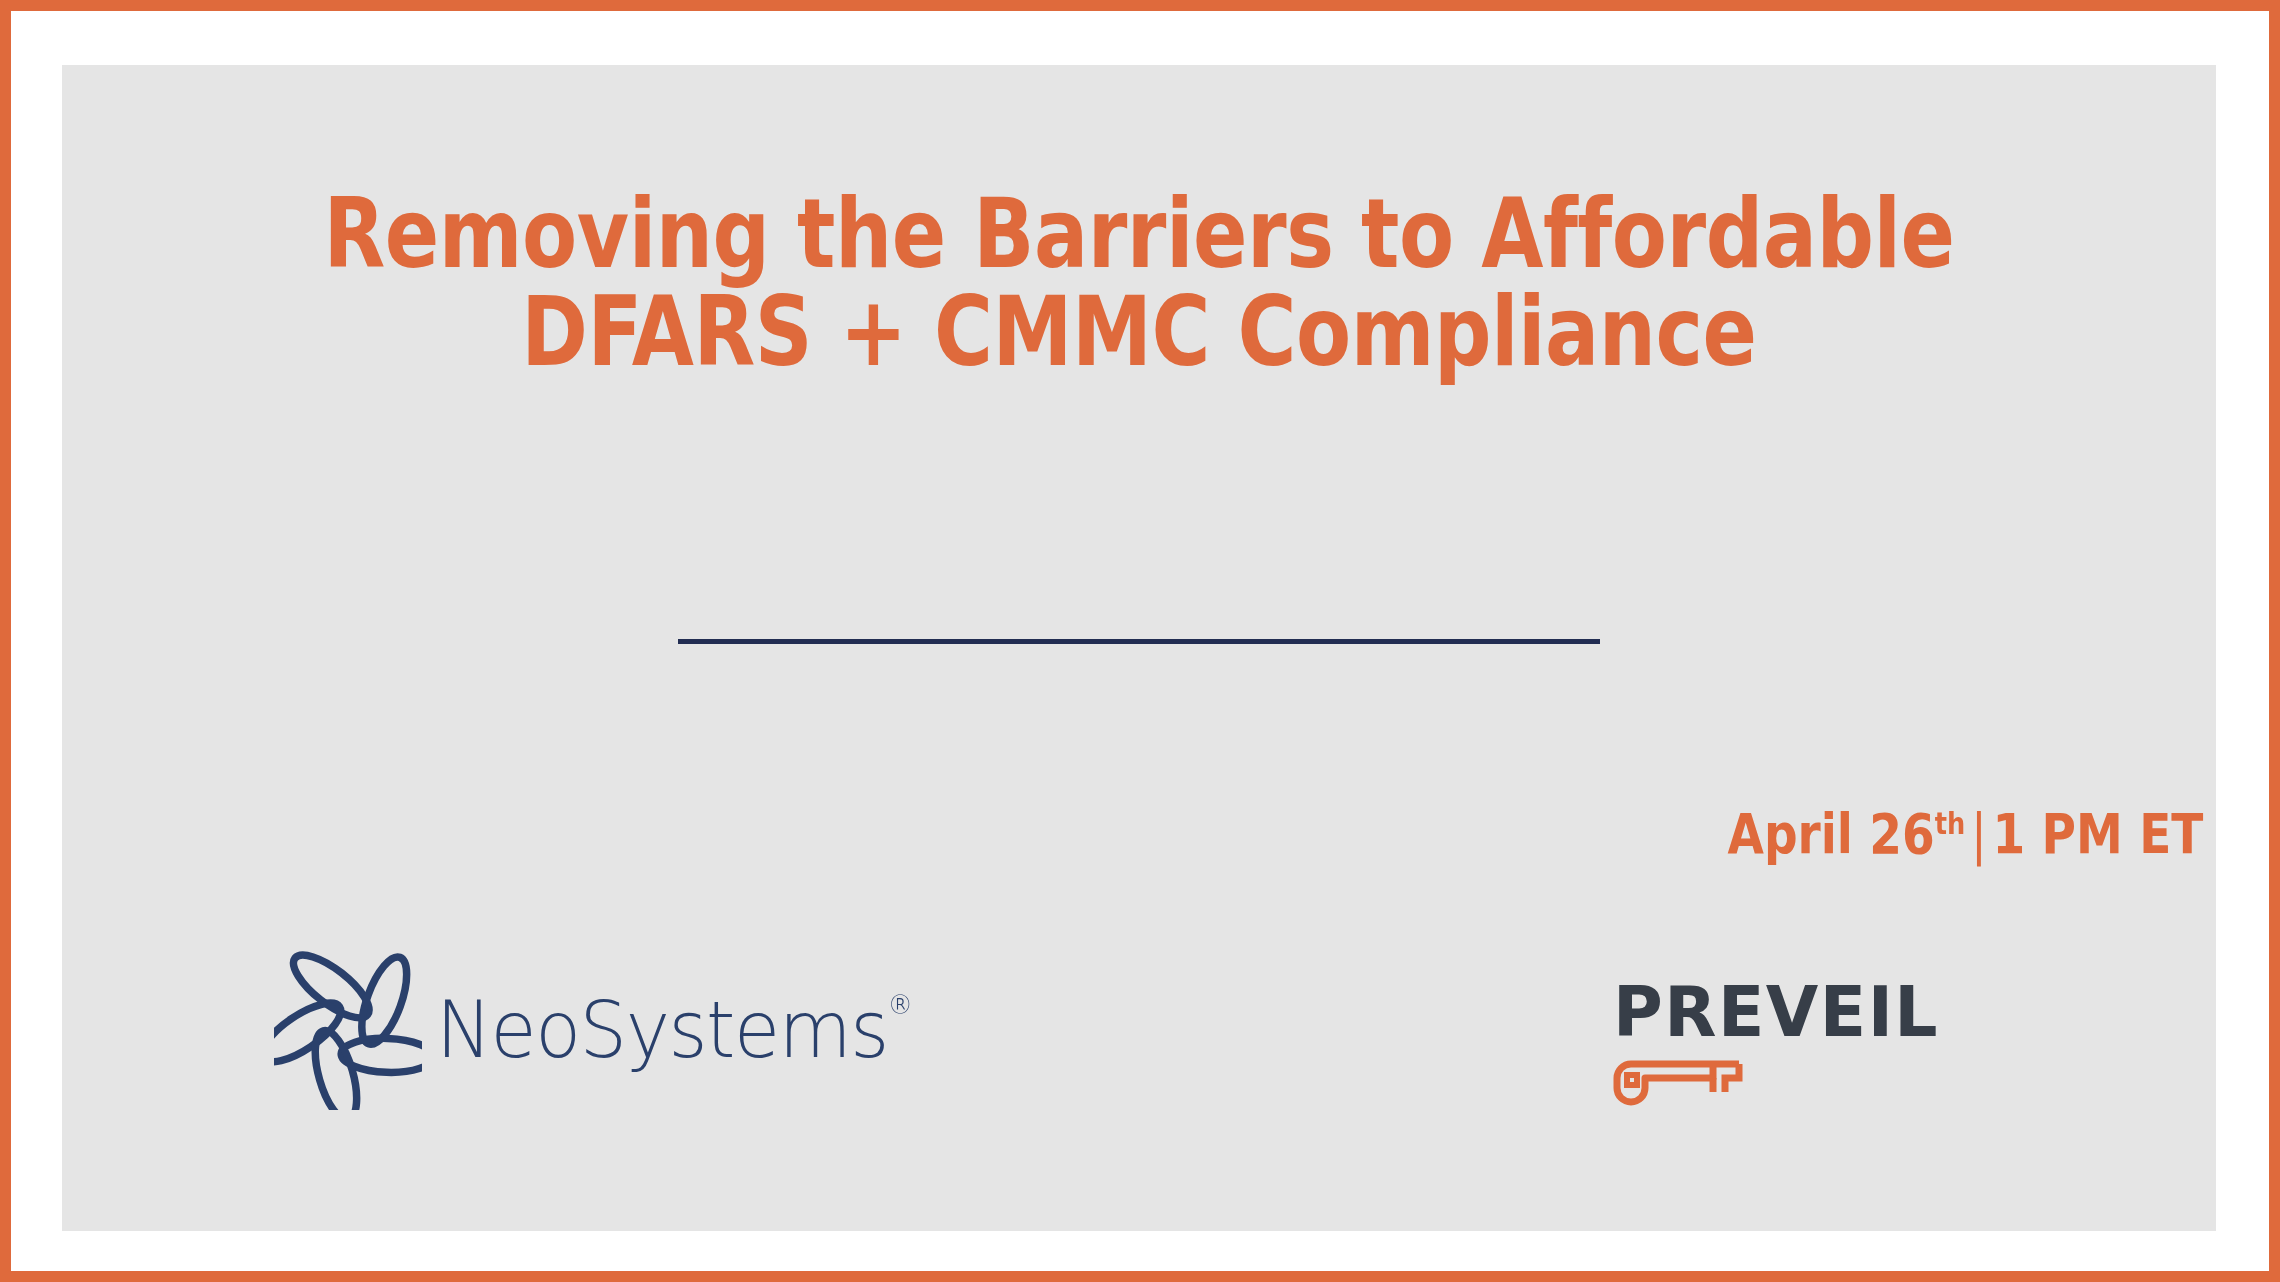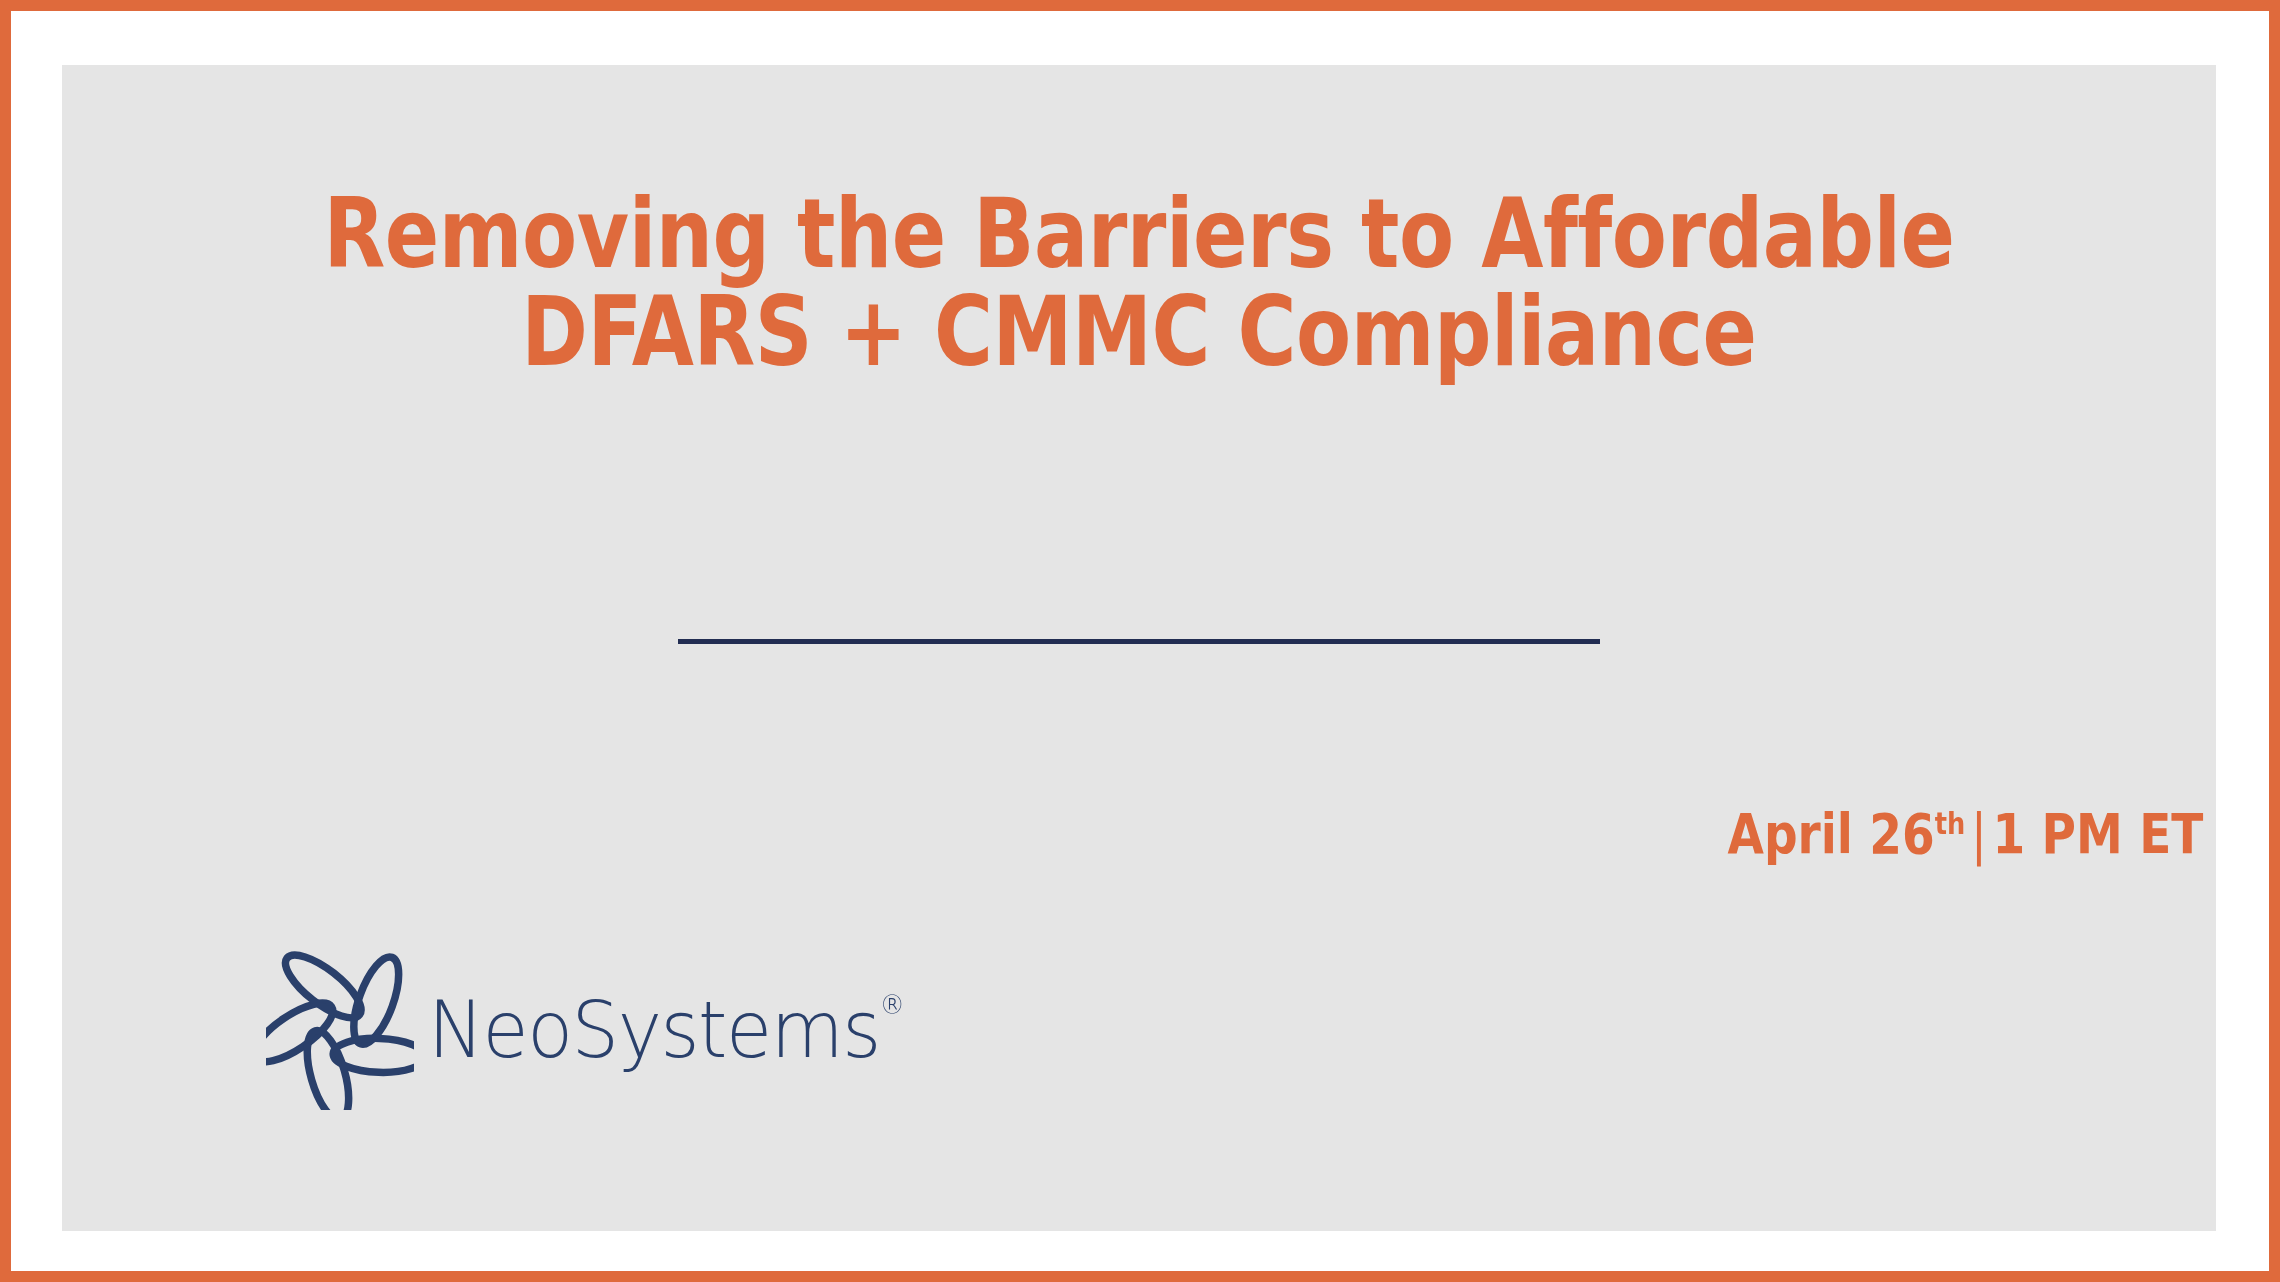--- a/index.html
+++ b/index.html
@@ -104,21 +104,21 @@
     position: absolute;
     left: 0;
     top: 865px;
     width: 2154px;
     height: 230px;
   }
 
   
   #neosystems-logo {
     position: absolute;
-    left: 204px;
+    left: 212px;
     top: 20px;
     display: flex;
     align-items: center;
   }
   #neo-mark {
     width: 148px;
     height: 160px;
     flex: 0 0 auto;
   }
   #neo-wordmark {
@@ -200,17 +200,30 @@
             <ellipse cx="74" cy="80" rx="46" ry="17" transform="rotate(182 74 80) translate(-40 -24)"></ellipse>
             <ellipse cx="74" cy="80" rx="46" ry="17" transform="rotate(254 74 80) translate(-40 -24)"></ellipse>
           </g>
         </svg>
         <div id="neo-wordmark">
           <span>NeoSystems</span>
           <span id="neo-reg">®</span>
         </div>
       </div>
 
+      <div id="preveil-logo">
+        <div id="preveil-wordmark">PREVEIL</div>
+        <svg id="preveil-key" viewBox="0 0 130 50">
+          <g fill="none" stroke="#df6a3c" stroke-width="7">
+
+            <path d="M30 8 H126" stroke-linecap="butt"></path>
+            <path d="M126 8 V22 H112 V36" stroke-linecap="butt"></path>
+            <path d="M100 22 V36" stroke-linecap="butt"></path>
+            <path d="M30 8 H18 A14 14 0 0 0 4 22 V32 A14 14 0 0 0 18 46 A14 14 0 0 0 32 32 V22 H100 V8" stroke-linejoin="round" stroke-linecap="butt"></path>
+            <rect x="14" y="19" width="10" height="10" stroke-width="6"></rect>
+          </g>
+        </svg>
+      </div>
 
     </div>
 
   </div>
 </div>
 
 </body></html>

